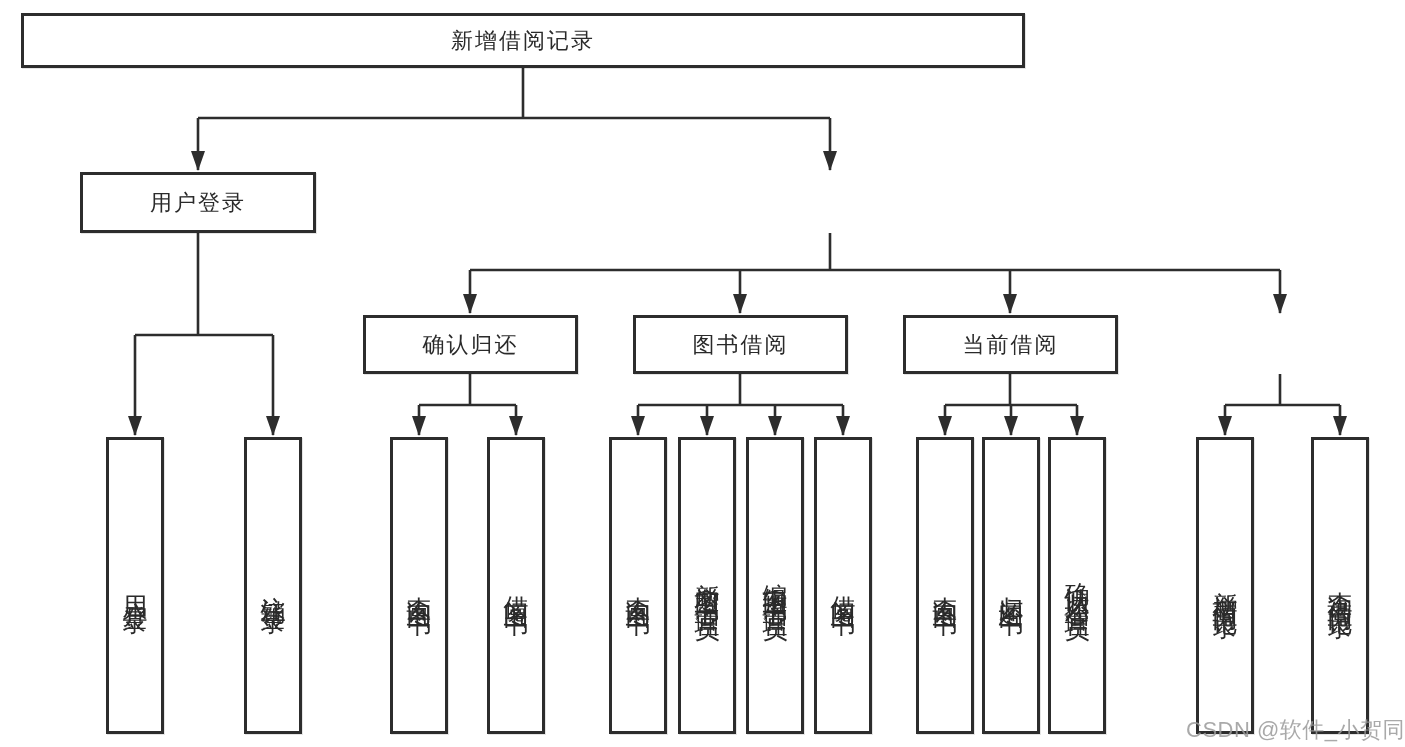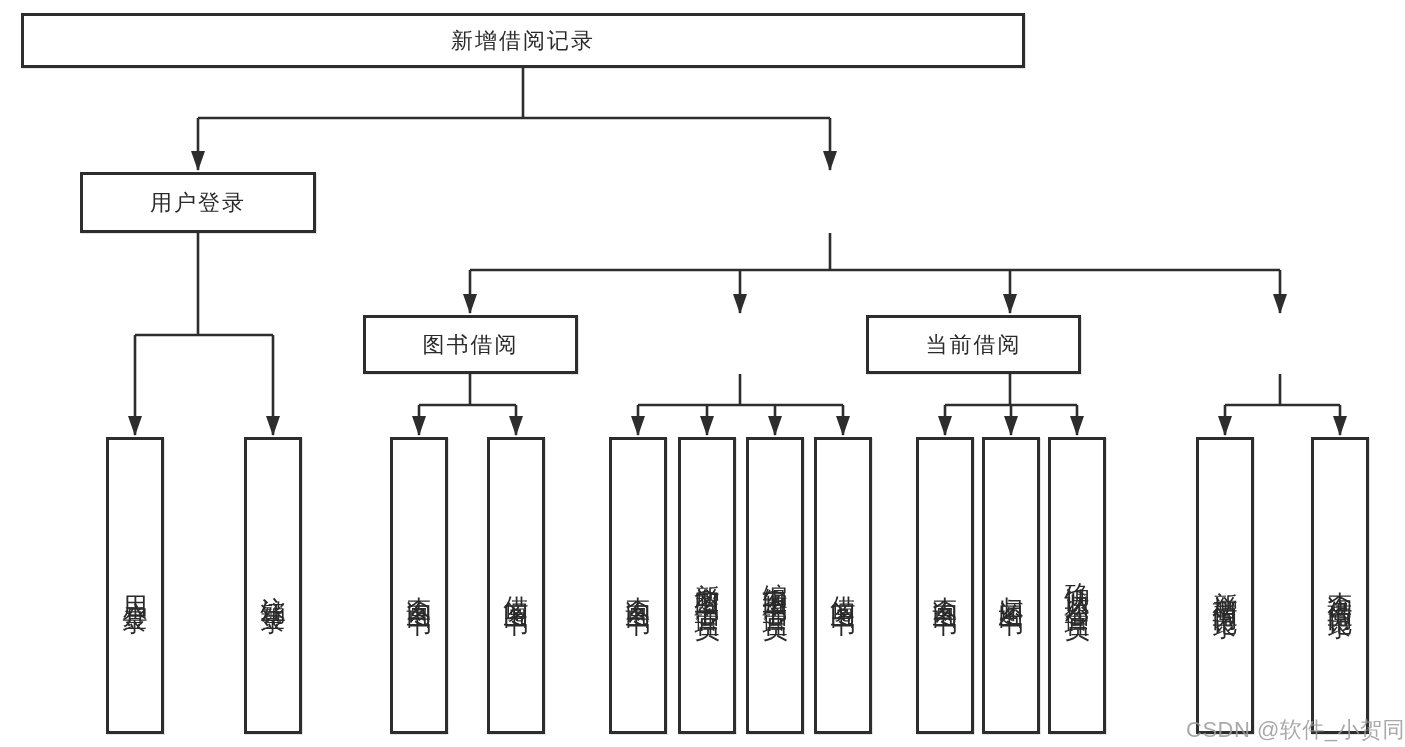--- a/index.html
+++ b/index.html
@@ -101,23 +101,26 @@
 
   <div class="node tier-root">
     <span class="label">新增借阅记录</span>
   </div>
 
   <div class="node tier2" style="left:80px">
     <span class="label">用户登录</span>
   </div>
 
   <div class="node tier3" style="left:363px">
+    <span class="label">确认归还</span>
+  </div>
+  <div class="node tier3" style="left:633px">
     <span class="label">图书借阅</span>
   </div>
-  <div class="node tier3" style="left:866px">
+  <div class="node tier3" style="left:903px">
     <span class="label">当前借阅</span>
   </div>
 
   <div class="node leaf" style="left:106px">
     <span class="vlabel">用户登录</span>
   </div>
   <div class="node leaf" style="left:244px">
     <span class="vlabel">注销登录</span>
   </div>
 

